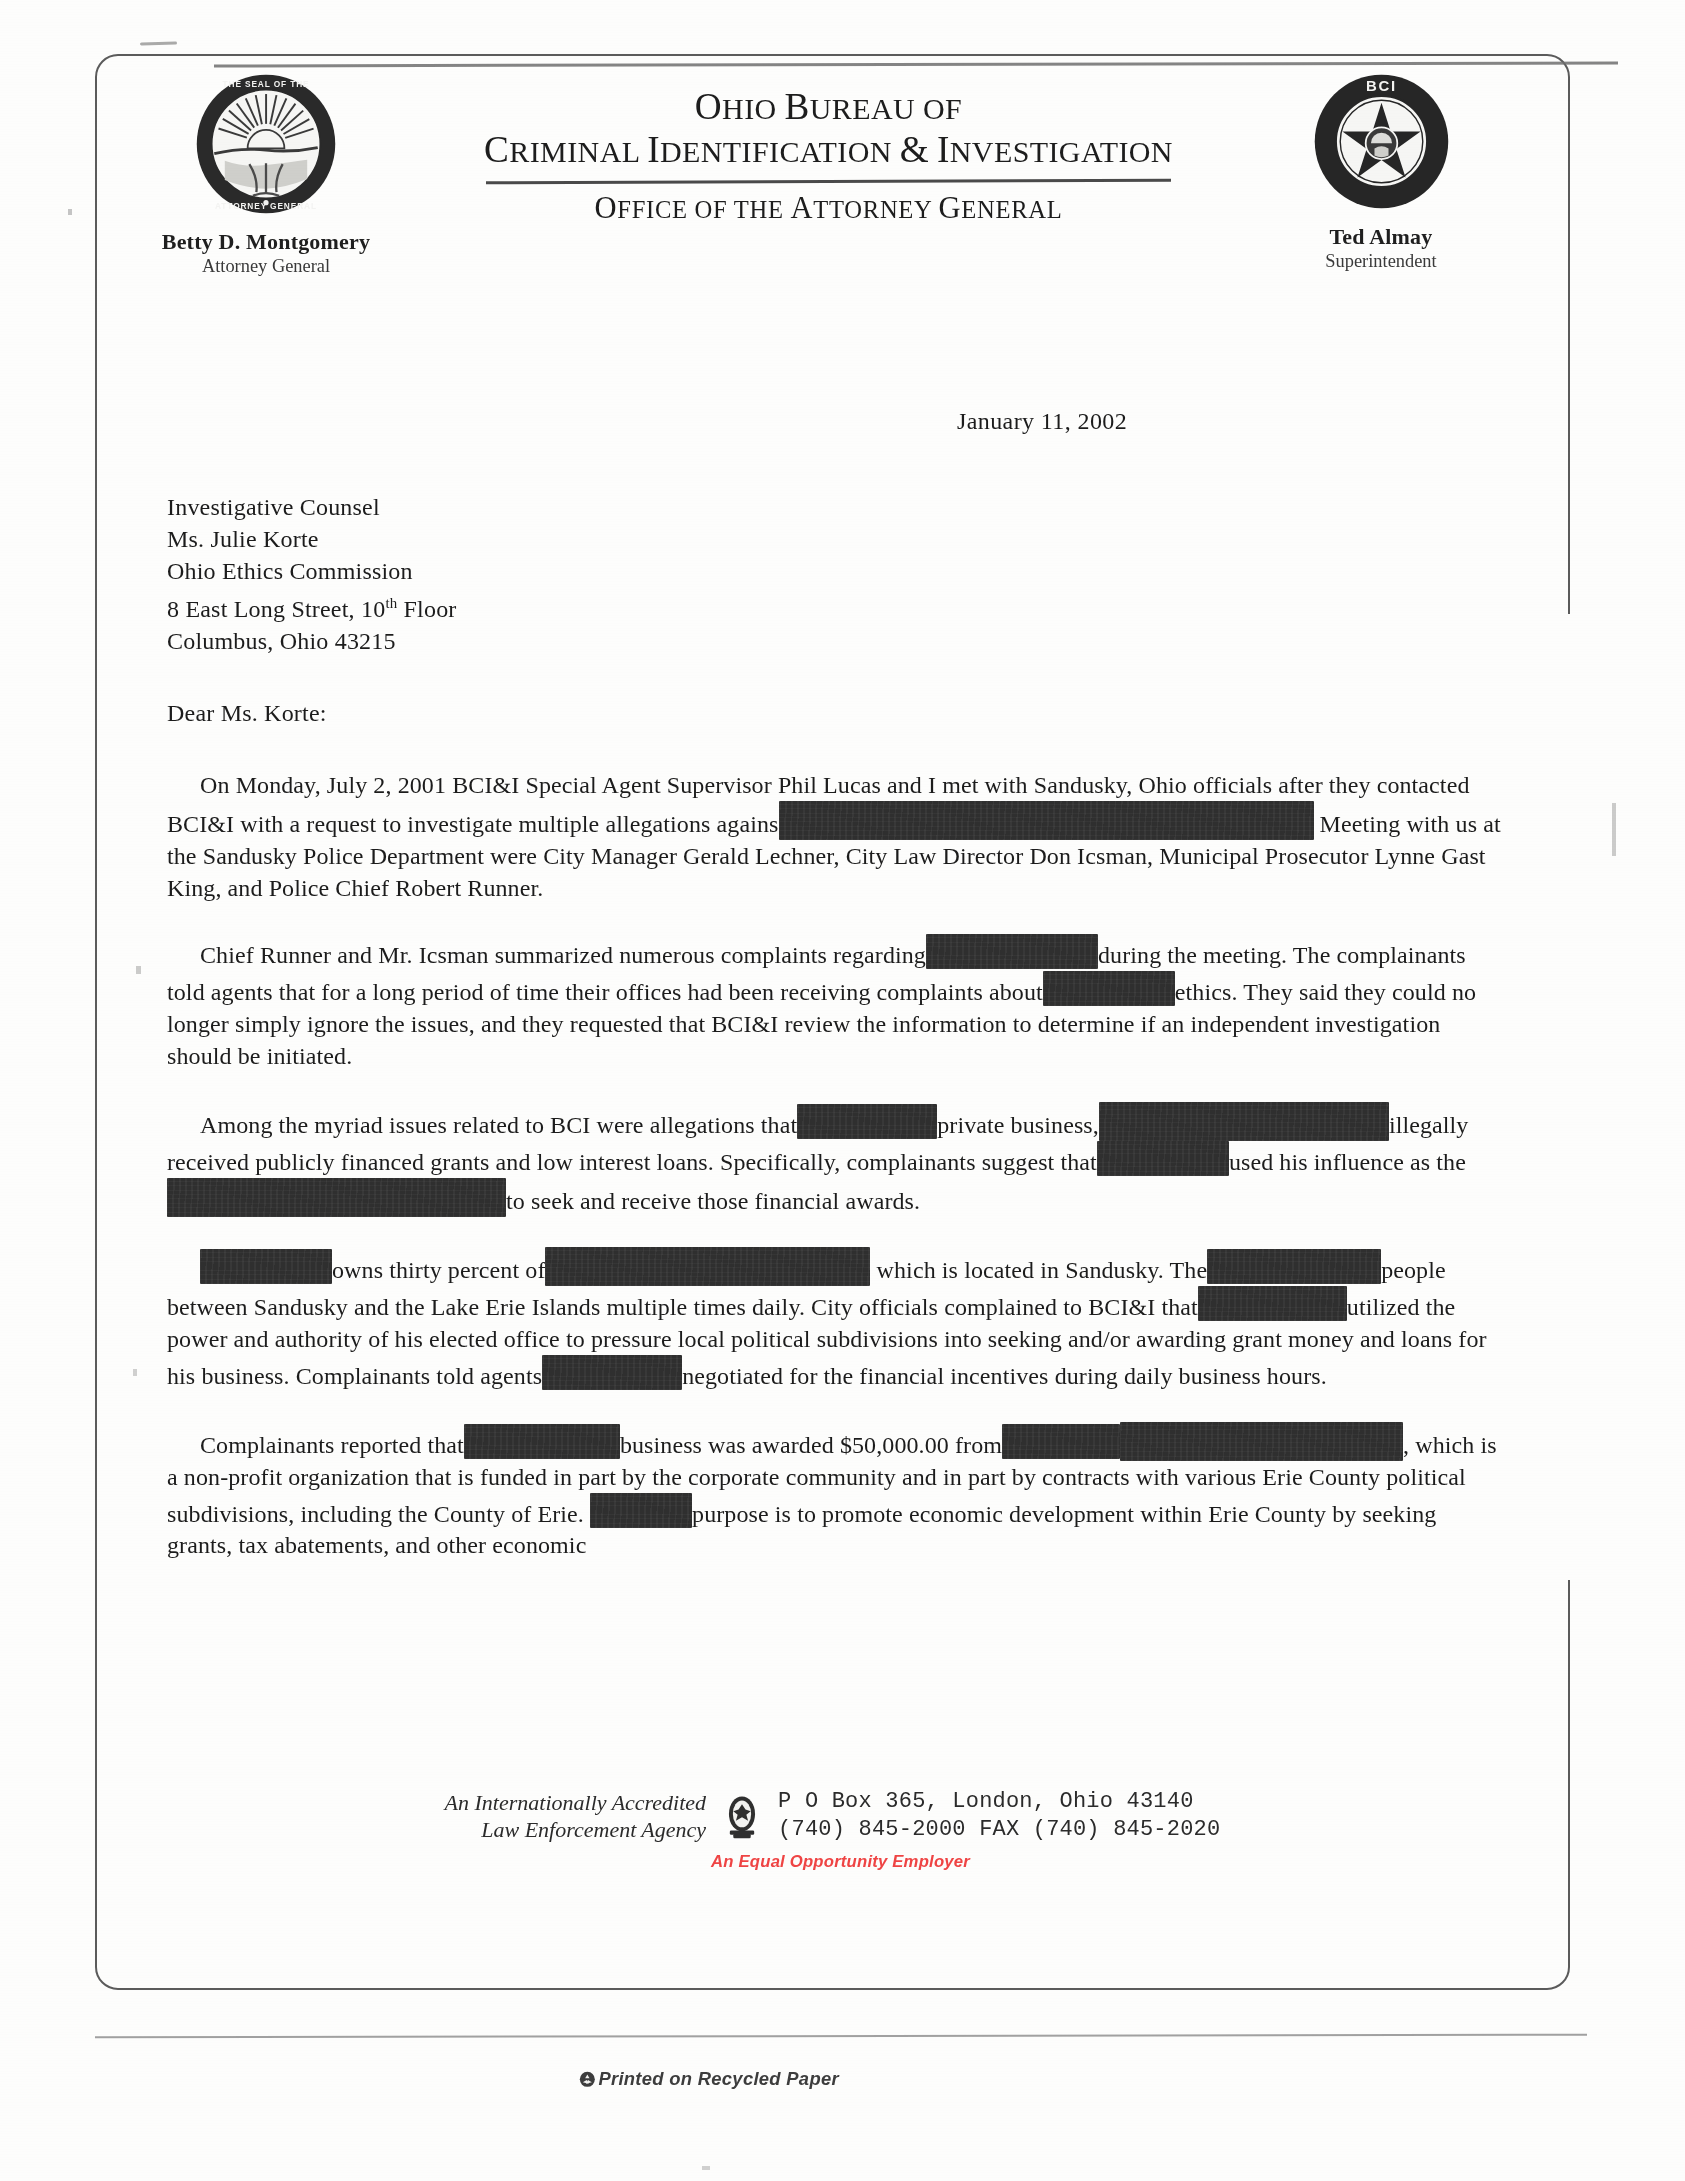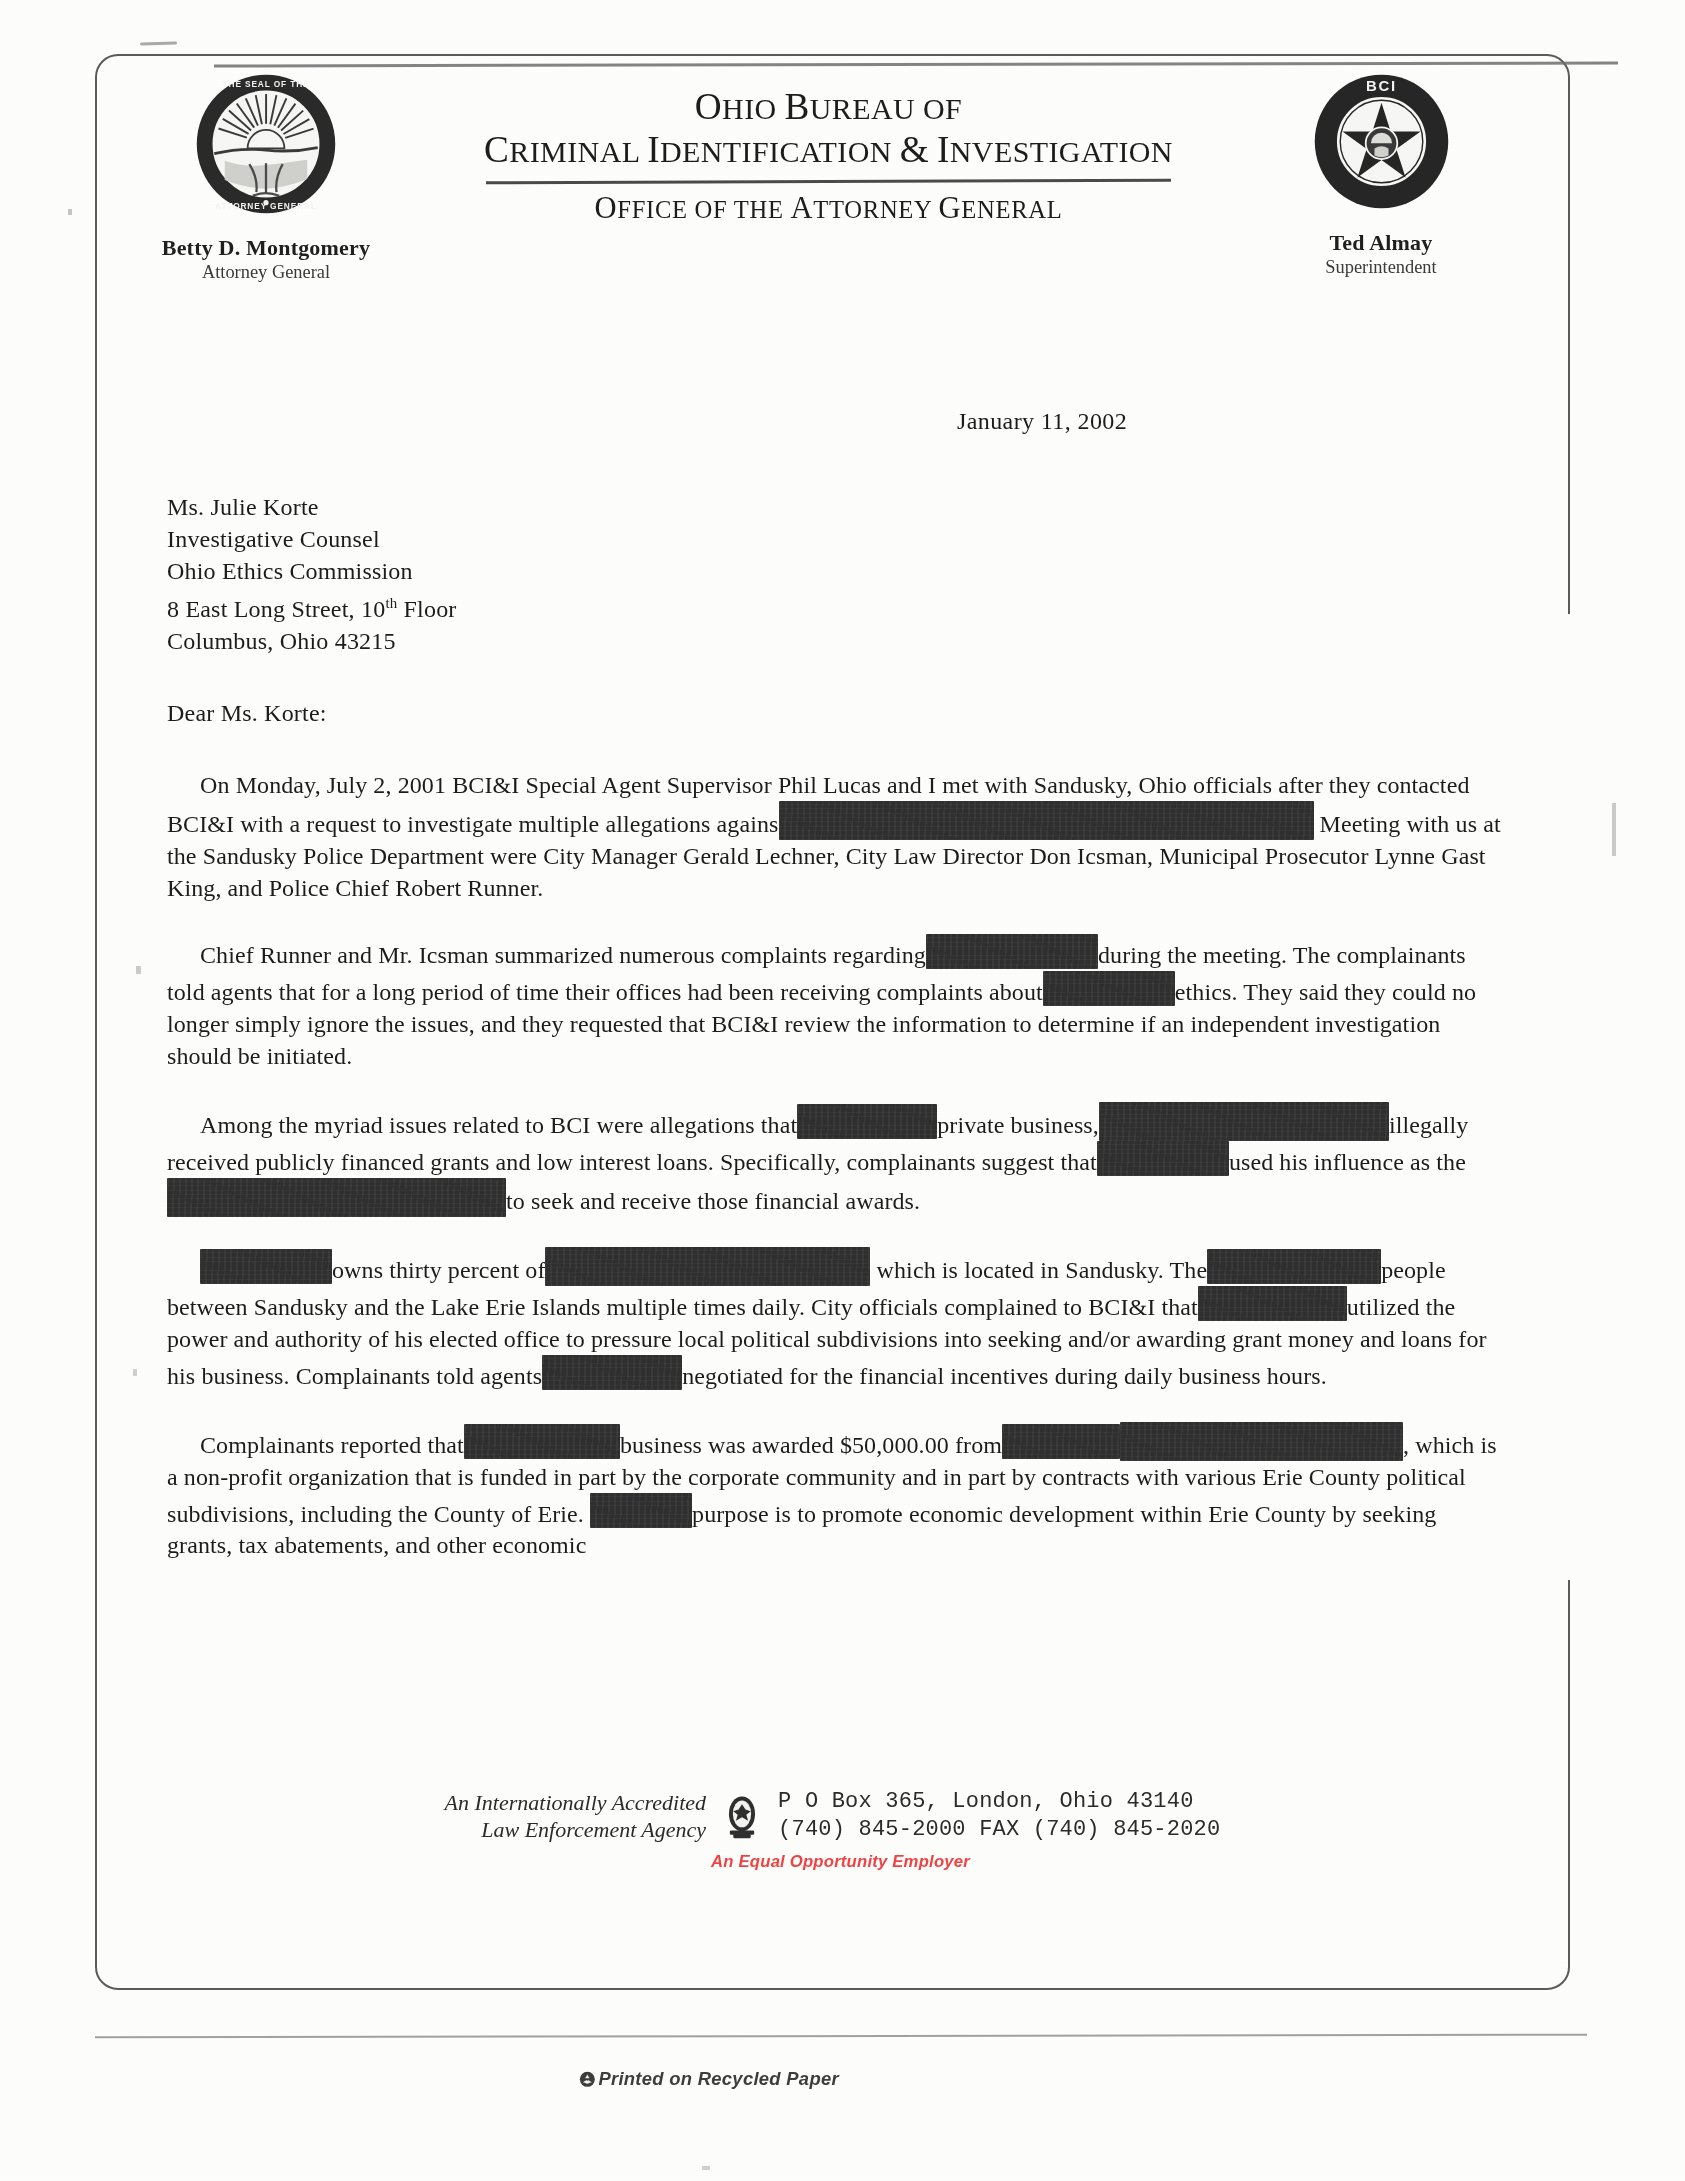--- a/index.html
+++ b/index.html
@@ -89,21 +89,21 @@
   }
   #seal-left-block { left: 26px; top: 19.3px; }
   #seal-right-block { left: 1141px; top: 19.3px; }
 
   .seal-name {
     font-family: "Liberation Serif", serif;
     font-weight: bold;
     font-size: 22px;
     letter-spacing: 0.2px;
     color: #1f1f1f;
-    margin-top: 20px;
+    margin-top: 14px;
   }
   .seal-title {
     font-family: "Liberation Serif", serif;
     font-size: 18.4px;
     color: #3a3a3a;
     margin-top: 0.9px;
   }
 
   
   #ag-seal {
@@ -367,22 +367,22 @@
         <div class="seal-title">Superintendent</div>
       </div>
 
     </div>
 
     <div id="letter">
 
       <div id="date-line">January 11, 2002</div>
 
       <div id="recipient">
+        <div>Investigative Counsel</div>
         <div>Ms. Julie Korte</div>
-        <div>Investigative Counsel</div>
         <div>Ohio Ethics Commission</div>
         <div><span>8 East Long Street, 10</span><sup>th</sup><span> Floor</span></div>
         <div>Columbus, Ohio  43215</div>
       </div>
 
       <div id="salutation">Dear Ms. Korte:</div>
 
       <div id="paragraphs">
           <div class="para">On Monday, July 2, 2001 BCI&amp;I Special Agent Supervisor Phil Lucas and I met with Sandusky, Ohio officials after they contacted BCI&amp;I with a request to investigate multiple allegations agains<span class="redact tall" style="width: 535px;"></span> Meeting with us at the Sandusky Police Department were City Manager Gerald Lechner, City Law Director Don Icsman, Municipal Prosecutor Lynne Gast King, and Police Chief Robert Runner.</div>
           <div class="para">Chief Runner and Mr. Icsman summarized numerous complaints regarding<span class="redact" style="width: 172px;"></span>during the meeting.  The complainants told agents that for a long period of time their offices had been receiving complaints about<span class="redact" style="width: 132px;"></span>ethics.  They said they could no longer simply ignore the issues, and they requested that BCI&amp;I review the information to determine if an independent investigation should be initiated.</div>

